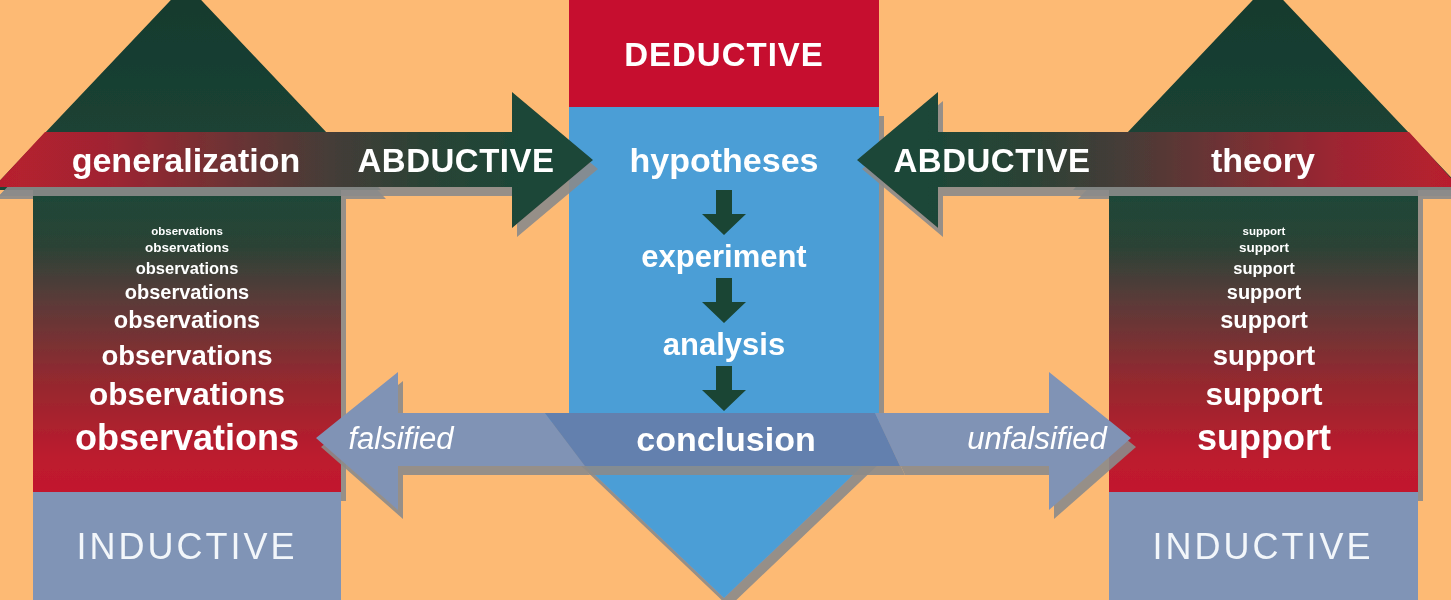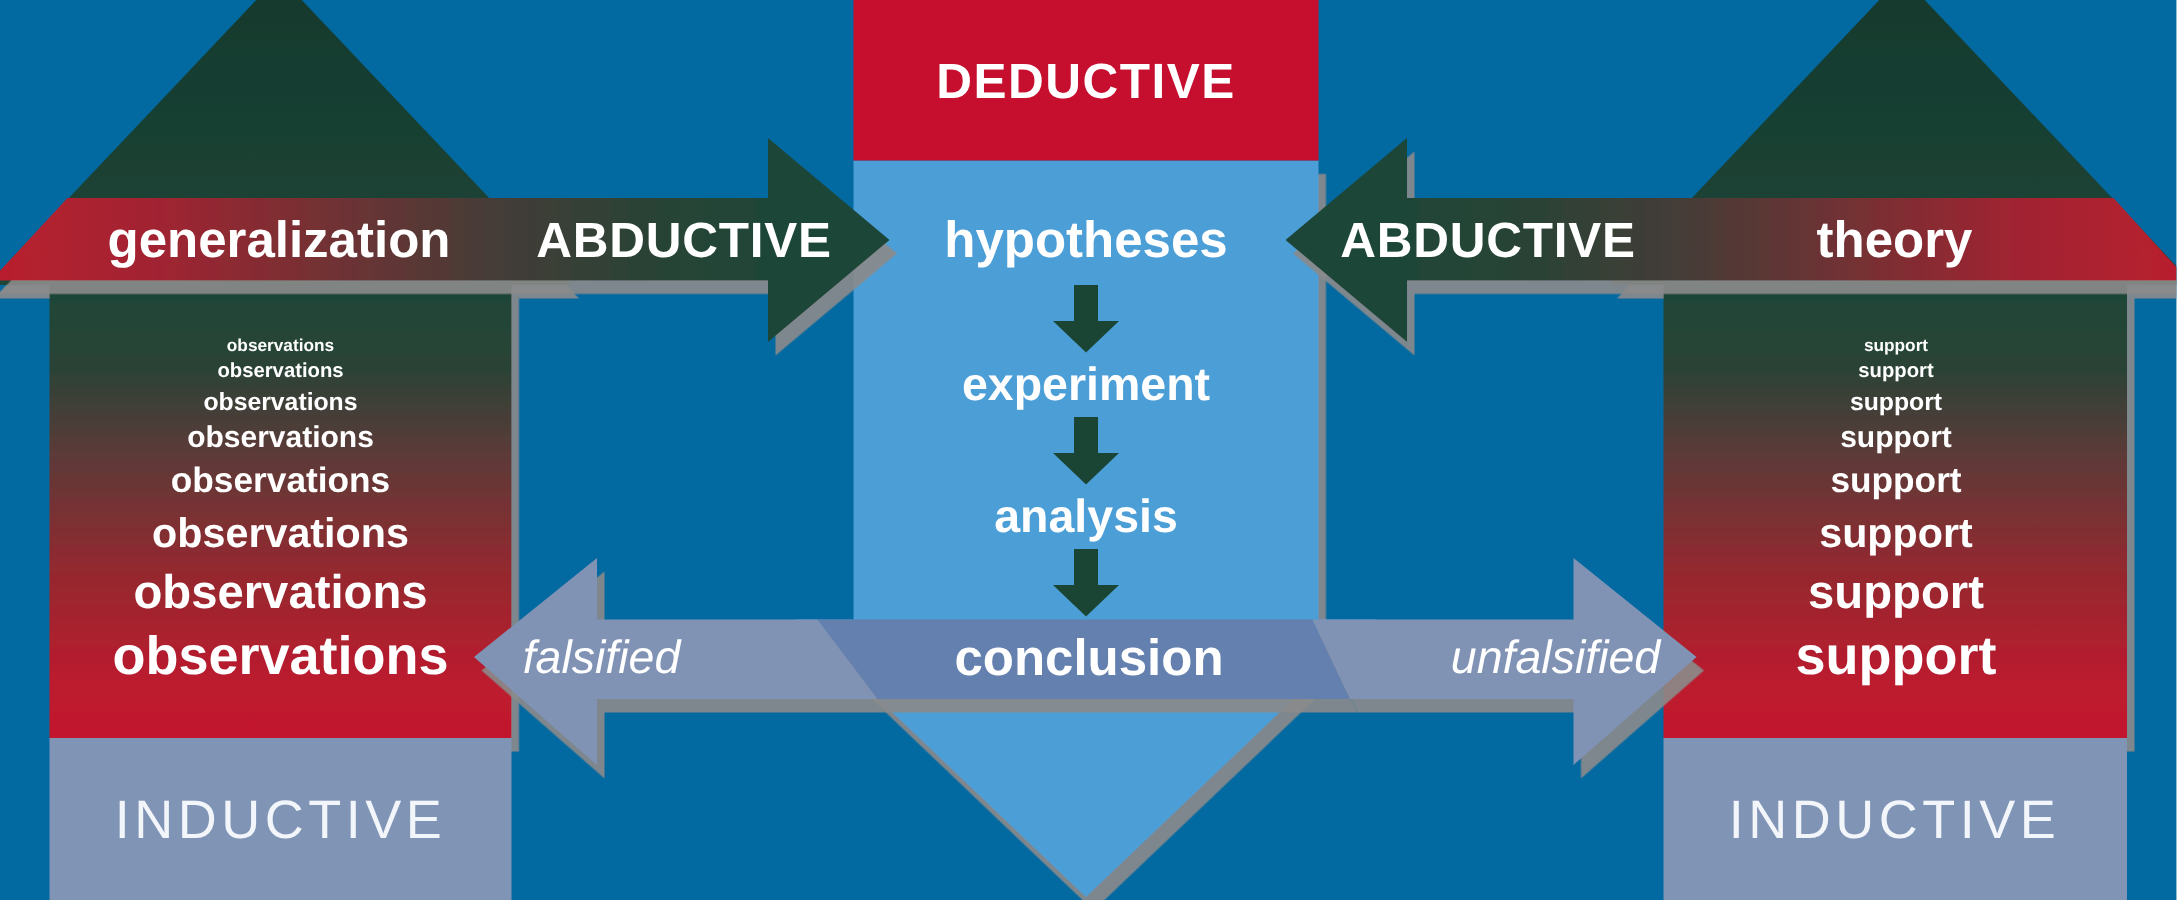--- a/index.html
+++ b/index.html
@@ -1,16 +1,16 @@
 <!DOCTYPE html>
 <html><head>
 <meta charset="utf-8">
 <style>
   html,body{margin:0;padding:0;background:#ffffff;}
-  .stage{position:relative;width:1451px;height:600px;background:#0369a1;overflow:hidden;
+  .stage{position:relative;width:1451px;height:600px;background:#fdba74;overflow:hidden;
          font-family:"Liberation Sans", sans-serif;}
   svg{position:absolute;left:0;top:0;}
   text{text-anchor:middle;dominant-baseline:central;fill:#ffffff;
        font-family:"Liberation Sans", sans-serif;}
   .bold{font-weight:700;}
   .italic{font-style:italic;font-weight:400;}
   .thin{font-weight:400;letter-spacing:3px;fill:#f2f6fa;}
 </style>
 </head>
 <body>

